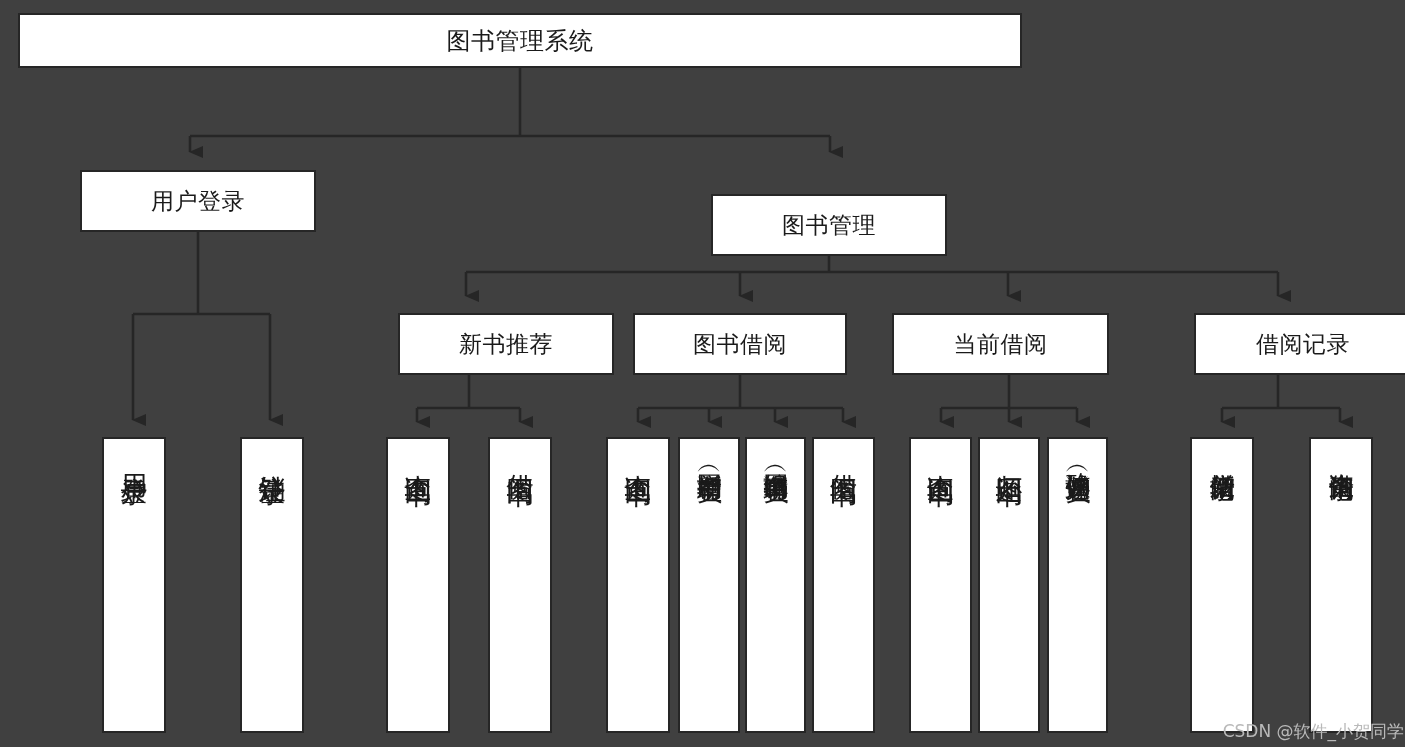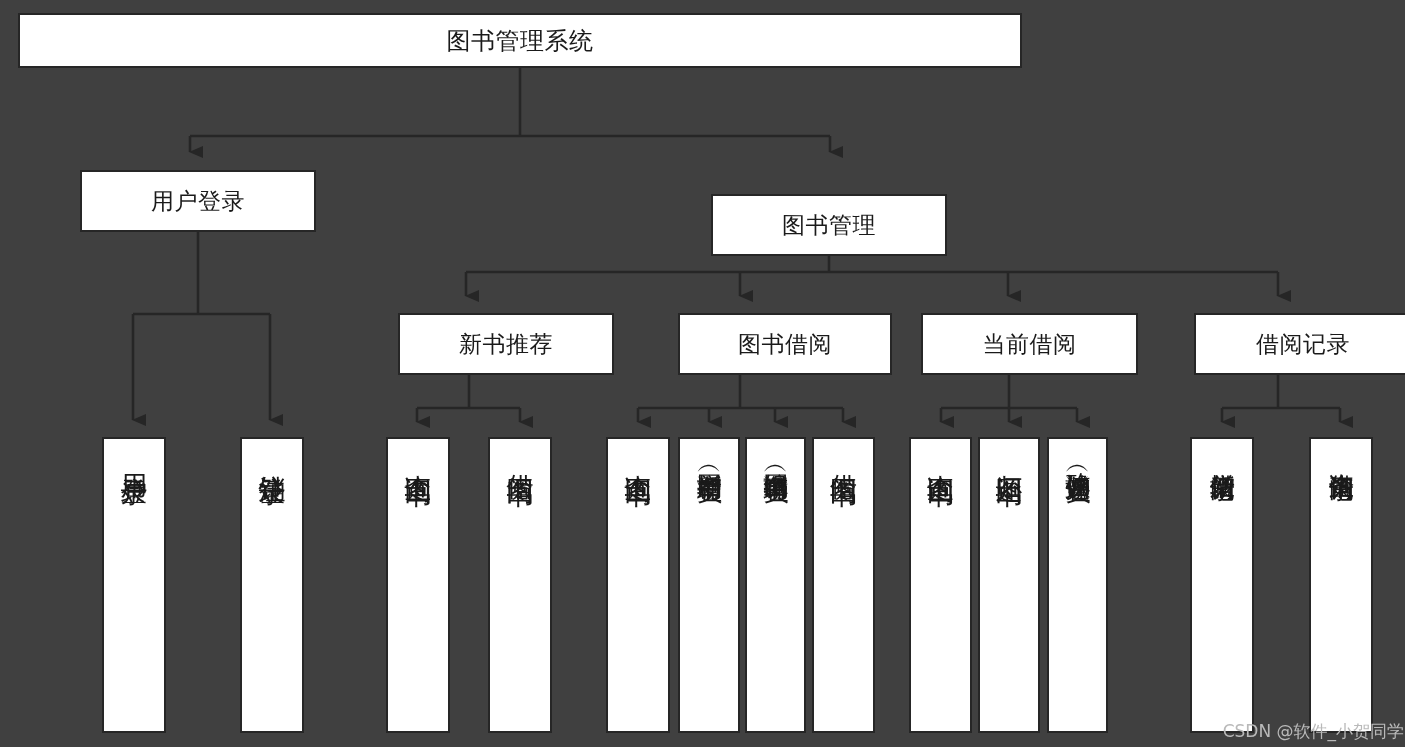--- a/index.html
+++ b/index.html
@@ -136,24 +136,24 @@
   <div class="node horiz" style="left:80px; top:170px; width:236px; height:62px;">
     <span class="label">用户登录</span>
   </div>
   <div class="node horiz" style="left:711px; top:170px; width:236px; height:62px;margin-top:24px;">
     <span class="label">图书管理</span>
   </div>
 
   <div class="node horiz" style="left:362px; top:313px; width:216px; height:62px;margin-left:36px;">
     <span class="label">新书推荐</span>
   </div>
-  <div class="node horiz" style="left:633px; top:313px; width:214px; height:62px;margin-left:45px;">
+  <div class="node horiz" style="left:633px; top:313px; width:214px; height:62px;">
     <span class="label">图书借阅</span>
   </div>
-  <div class="node horiz" style="left:921px; top:313px; width:217px; height:62px;">
+  <div class="node horiz" style="left:892px; top:313px; width:217px; height:62px;">
     <span class="label">当前借阅</span>
   </div>
   <div class="node horiz" style="left:1194px; top:313px; width:218px; height:62px;">
     <span class="label">借阅记录</span>
   </div>
 
   <div class="node vert" style="left:102px; top:437px; width:64px; height:296px;">
     <span class="label">用户登录</span>
   </div>
   <div class="node vert" style="left:240px; top:437px; width:64px; height:296px;">

